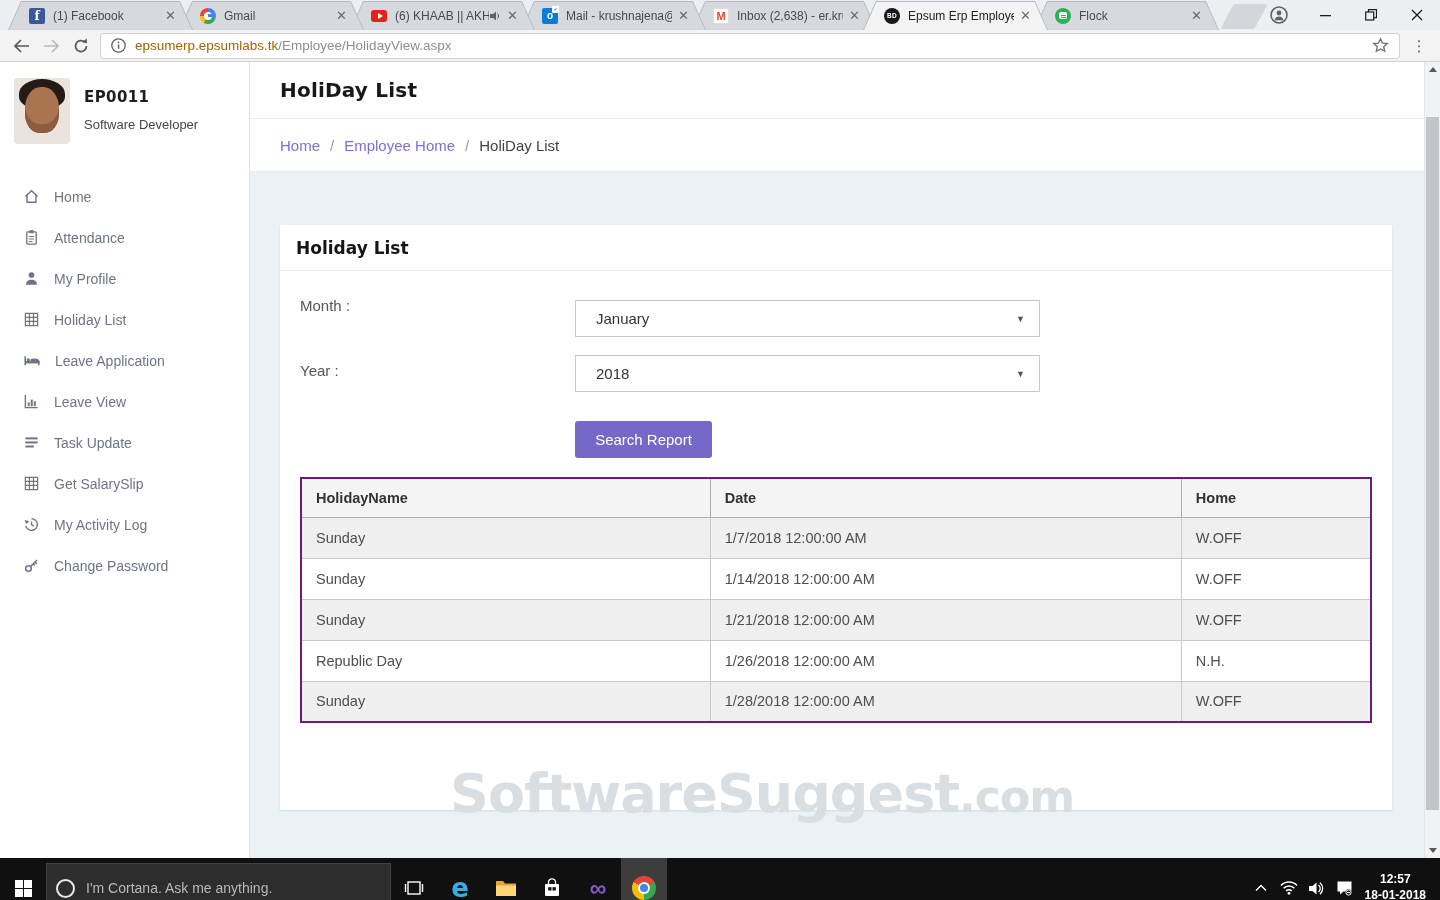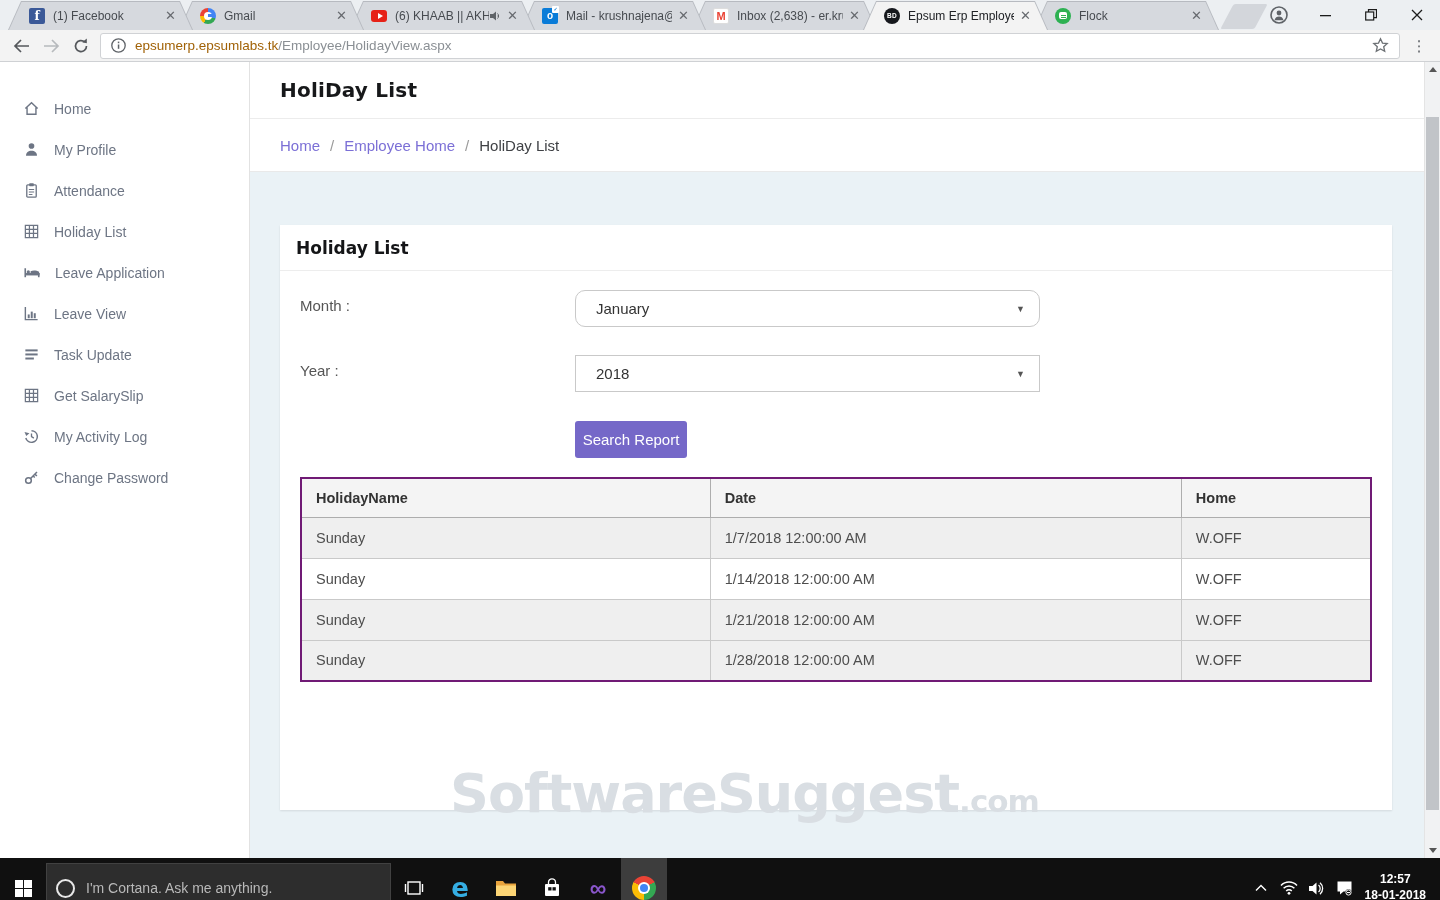--- a/index.html
+++ b/index.html
@@ -71,33 +71,33 @@
   .crumb-sep { color:#9a9a9a; }
   .crumb-current { color:#3f4145; }
 
   .card { position:absolute; left:30px; top:163px; width:1112px; height:585px; background:#fff; box-shadow:0 1px 2px rgba(0,0,0,.1); }
   .card-header { height:46px; border-bottom:1px solid #ededed; display:flex; align-items:center; padding-left:16px; }
   .card-title { font-size:17px; font-weight:800; color:#141517; font-family:"DejaVu Sans",sans-serif; }
   .form-label { position:absolute; font-size:15px; color:#555; }
   .lbl-month { left:20px; top:72px; }
   .lbl-year { left:20px; top:137px; }
   .select-box { position:absolute; left:295px; width:465px; height:37px; border:1px solid #c9c9c9; background:#fff; display:flex; align-items:center; padding:0 14px 0 20px; font-size:15px; color:#333; cursor:pointer; }
-  .sel-month { top:65px;border-radius:10px; }
+  .sel-month { top:75px; }
   .sel-year { top:130px; }
   .select-arrow { margin-left:auto; font-size:9px; color:#555; }
-  .search-btn { position:absolute; left:295px; top:196px; width:112px; height:37px; background:#7568c8; color:#fff; border:none; border-radius:3px; font-size:15px; font-family:"Liberation Sans",sans-serif; cursor:pointer; }
+  .search-btn { position:absolute; left:295px; top:196px; width:137px; height:37px; background:#7568c8; color:#fff; border:none; border-radius:3px; font-size:15px; font-family:"Liberation Sans",sans-serif; cursor:pointer; }
 
   .holiday-table { position:absolute; left:20px; top:252px; width:1072px; border-collapse:collapse; font-size:14.5px; border:2px solid #701a75; }
   .holiday-table th { height:39px; background:#f4f4f4; text-align:left; padding-left:14px; color:#333; font-weight:bold; border:1px solid #adadad; }
   .holiday-table td { height:41px; padding-left:14px; color:#4e4e4e; border:1px solid #c9c9c9; }
   .holiday-table tr.stripe td { background:#efefef; }
 
   .watermark { position:absolute; left:200px; top:700px; z-index:6; pointer-events:none; white-space:nowrap;
     font-family:"DejaVu Sans",sans-serif; font-weight:800; font-size:54px; color:#d9dee3; letter-spacing:-1px; }
-  .watermark .suffix { font-size:31px; }
+  .watermark .suffix { font-size:44px; }
 
   
   .scrollbar { width:16px; background:#f1f2f3; border-left:1px solid #e4e4e4; position:relative; flex-shrink:0; }
   .sb-arrow { position:absolute; left:4px; width:0; height:0; border-left:4px solid transparent; border-right:4px solid transparent; cursor:pointer; }
   .sb-up { top:5px; border-bottom:5px solid #565656; }
   .sb-down { bottom:5px; border-top:5px solid #565656; }
   .sb-thumb { position:absolute; top:55px; left:1px; width:13px; height:693px; background:#c1c4c8; cursor:pointer; }
 
   
   .taskbar { height:60px; background:#101010; display:flex; align-items:stretch; position:relative; }
@@ -237,50 +237,57 @@
           <path d="M8.5 1.8 l2 4.3 4.7.5 -3.5 3.1 1 4.6 -4.2-2.4 -4.2 2.4 1-4.6 -3.5-3.1 4.7-.5z" fill="none" stroke="#6d7175" stroke-width="1.3"></path>
         </svg>
     </span>
   </div>
   <div class="menu-btn">⋮</div>
 </div>
 
 <div class="viewport">
 
   <div class="sidebar">
+    <div class="profile">
+      <div class="avatar"></div>
+      <div>
+        <div class="emp-id">EP0011</div>
+        <div class="emp-role">Software Developer</div>
+      </div>
+    </div>
     <div class="menu">
 
       <div class="menu-item">
         <span style="display:flex">
             <svg width="17" height="17" viewBox="0 0 18 18">
               <path d="M2.5 9 L9 3 l6.5 6 M4.3 8 V15 h9.4 V8" fill="none" stroke="#6d7584" stroke-width="1.5"></path>
             </svg>
           </span>
         <span>Home</span>
-      </div>
-
-      <div class="menu-item">
-        <span style="display:flex">
-            <svg width="17" height="17" viewBox="0 0 18 18">
-              <circle cx="9" cy="5.3" r="3" fill="#6d7584"></circle>
-              <path d="M3.2 15.5 c0-3.4 2.5-5.2 5.8-5.2 s5.8 1.8 5.8 5.2z" fill="#6d7584"></path>
-            </svg>
-          </span>
-        <span>My Profile</span>
       </div>
 
       <div class="menu-item">
         <span style="display:flex">
             <svg width="17" height="17" viewBox="0 0 18 18">
               <rect x="4" y="3" width="10" height="13" rx="1" fill="none" stroke="#6d7584" stroke-width="1.4"></rect>
               <rect x="6.6" y="1.4" width="4.8" height="3" rx=".6" fill="#6d7584"></rect>
               <path d="M6.2 8 h5.6 M6.2 10.6 h5.6 M6.2 13.2 h3.8" stroke="#6d7584" stroke-width="1.2"></path>
             </svg>
           </span>
         <span>Attendance</span>
+      </div>
+
+      <div class="menu-item">
+        <span style="display:flex">
+            <svg width="17" height="17" viewBox="0 0 18 18">
+              <circle cx="9" cy="5.3" r="3" fill="#6d7584"></circle>
+              <path d="M3.2 15.5 c0-3.4 2.5-5.2 5.8-5.2 s5.8 1.8 5.8 5.2z" fill="#6d7584"></path>
+            </svg>
+          </span>
+        <span>My Profile</span>
       </div>
 
       <div class="menu-item">
         <span style="display:flex">
             <svg width="17" height="17" viewBox="0 0 18 18">
               <path d="M2.5 2.5 h13 v13 h-13z M2.5 6.8 h13 M2.5 11.1 h13 M6.8 2.5 v13 M11.1 2.5 v13" fill="none" stroke="#6d7584" stroke-width="1.3"></path>
             </svg>
           </span>
         <span>Holiday List</span>
       </div>
@@ -408,20 +415,25 @@
           <tr>
             <td>Sunday</td>
             <td>1/14/2018 12:00:00 AM</td>
             <td>W.OFF</td>
           </tr>
           <tr class="stripe">
             <td>Sunday</td>
             <td>1/21/2018 12:00:00 AM</td>
             <td>W.OFF</td>
           </tr>
+          <tr>
+            <td>Republic Day</td>
+            <td>1/26/2018 12:00:00 AM</td>
+            <td>N.H.</td>
+          </tr>
           <tr class="stripe">
             <td>Sunday</td>
             <td>1/28/2018 12:00:00 AM</td>
             <td>W.OFF</td>
           </tr>
         </tbody>
       </table>
     </div>
 
     <div class="watermark"><span>SoftwareSuggest</span><span class="suffix">.com</span></div>

